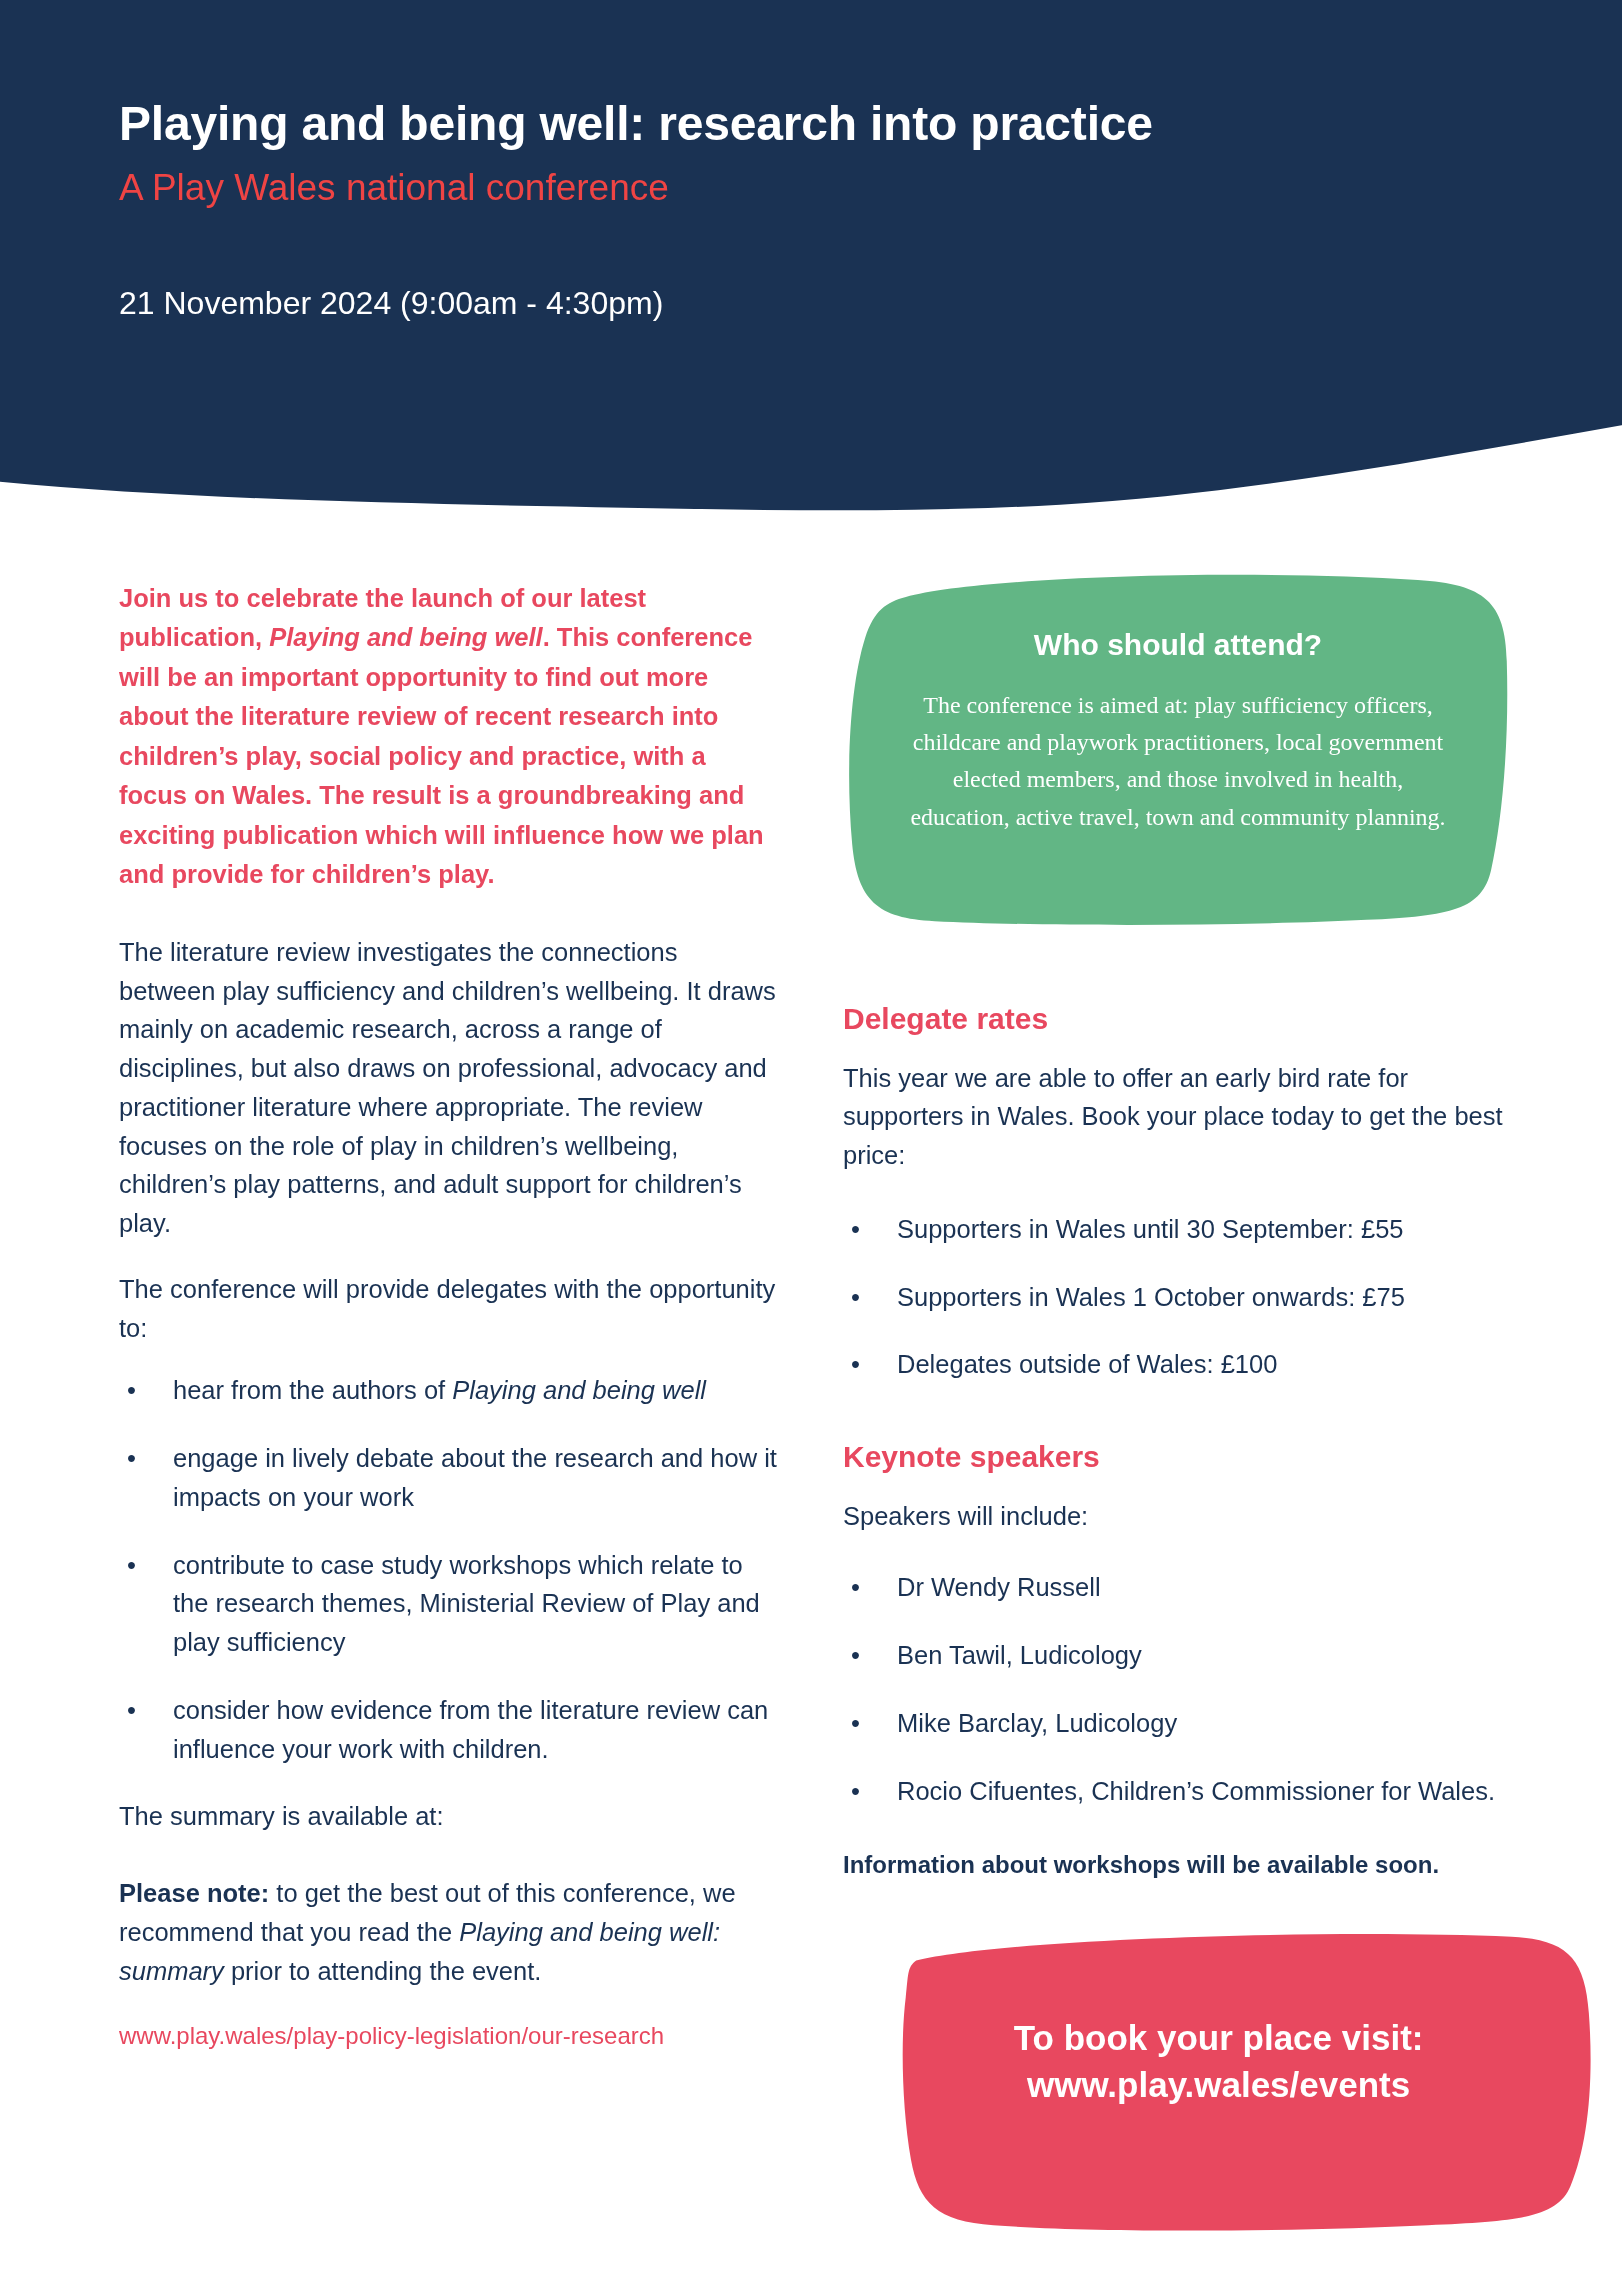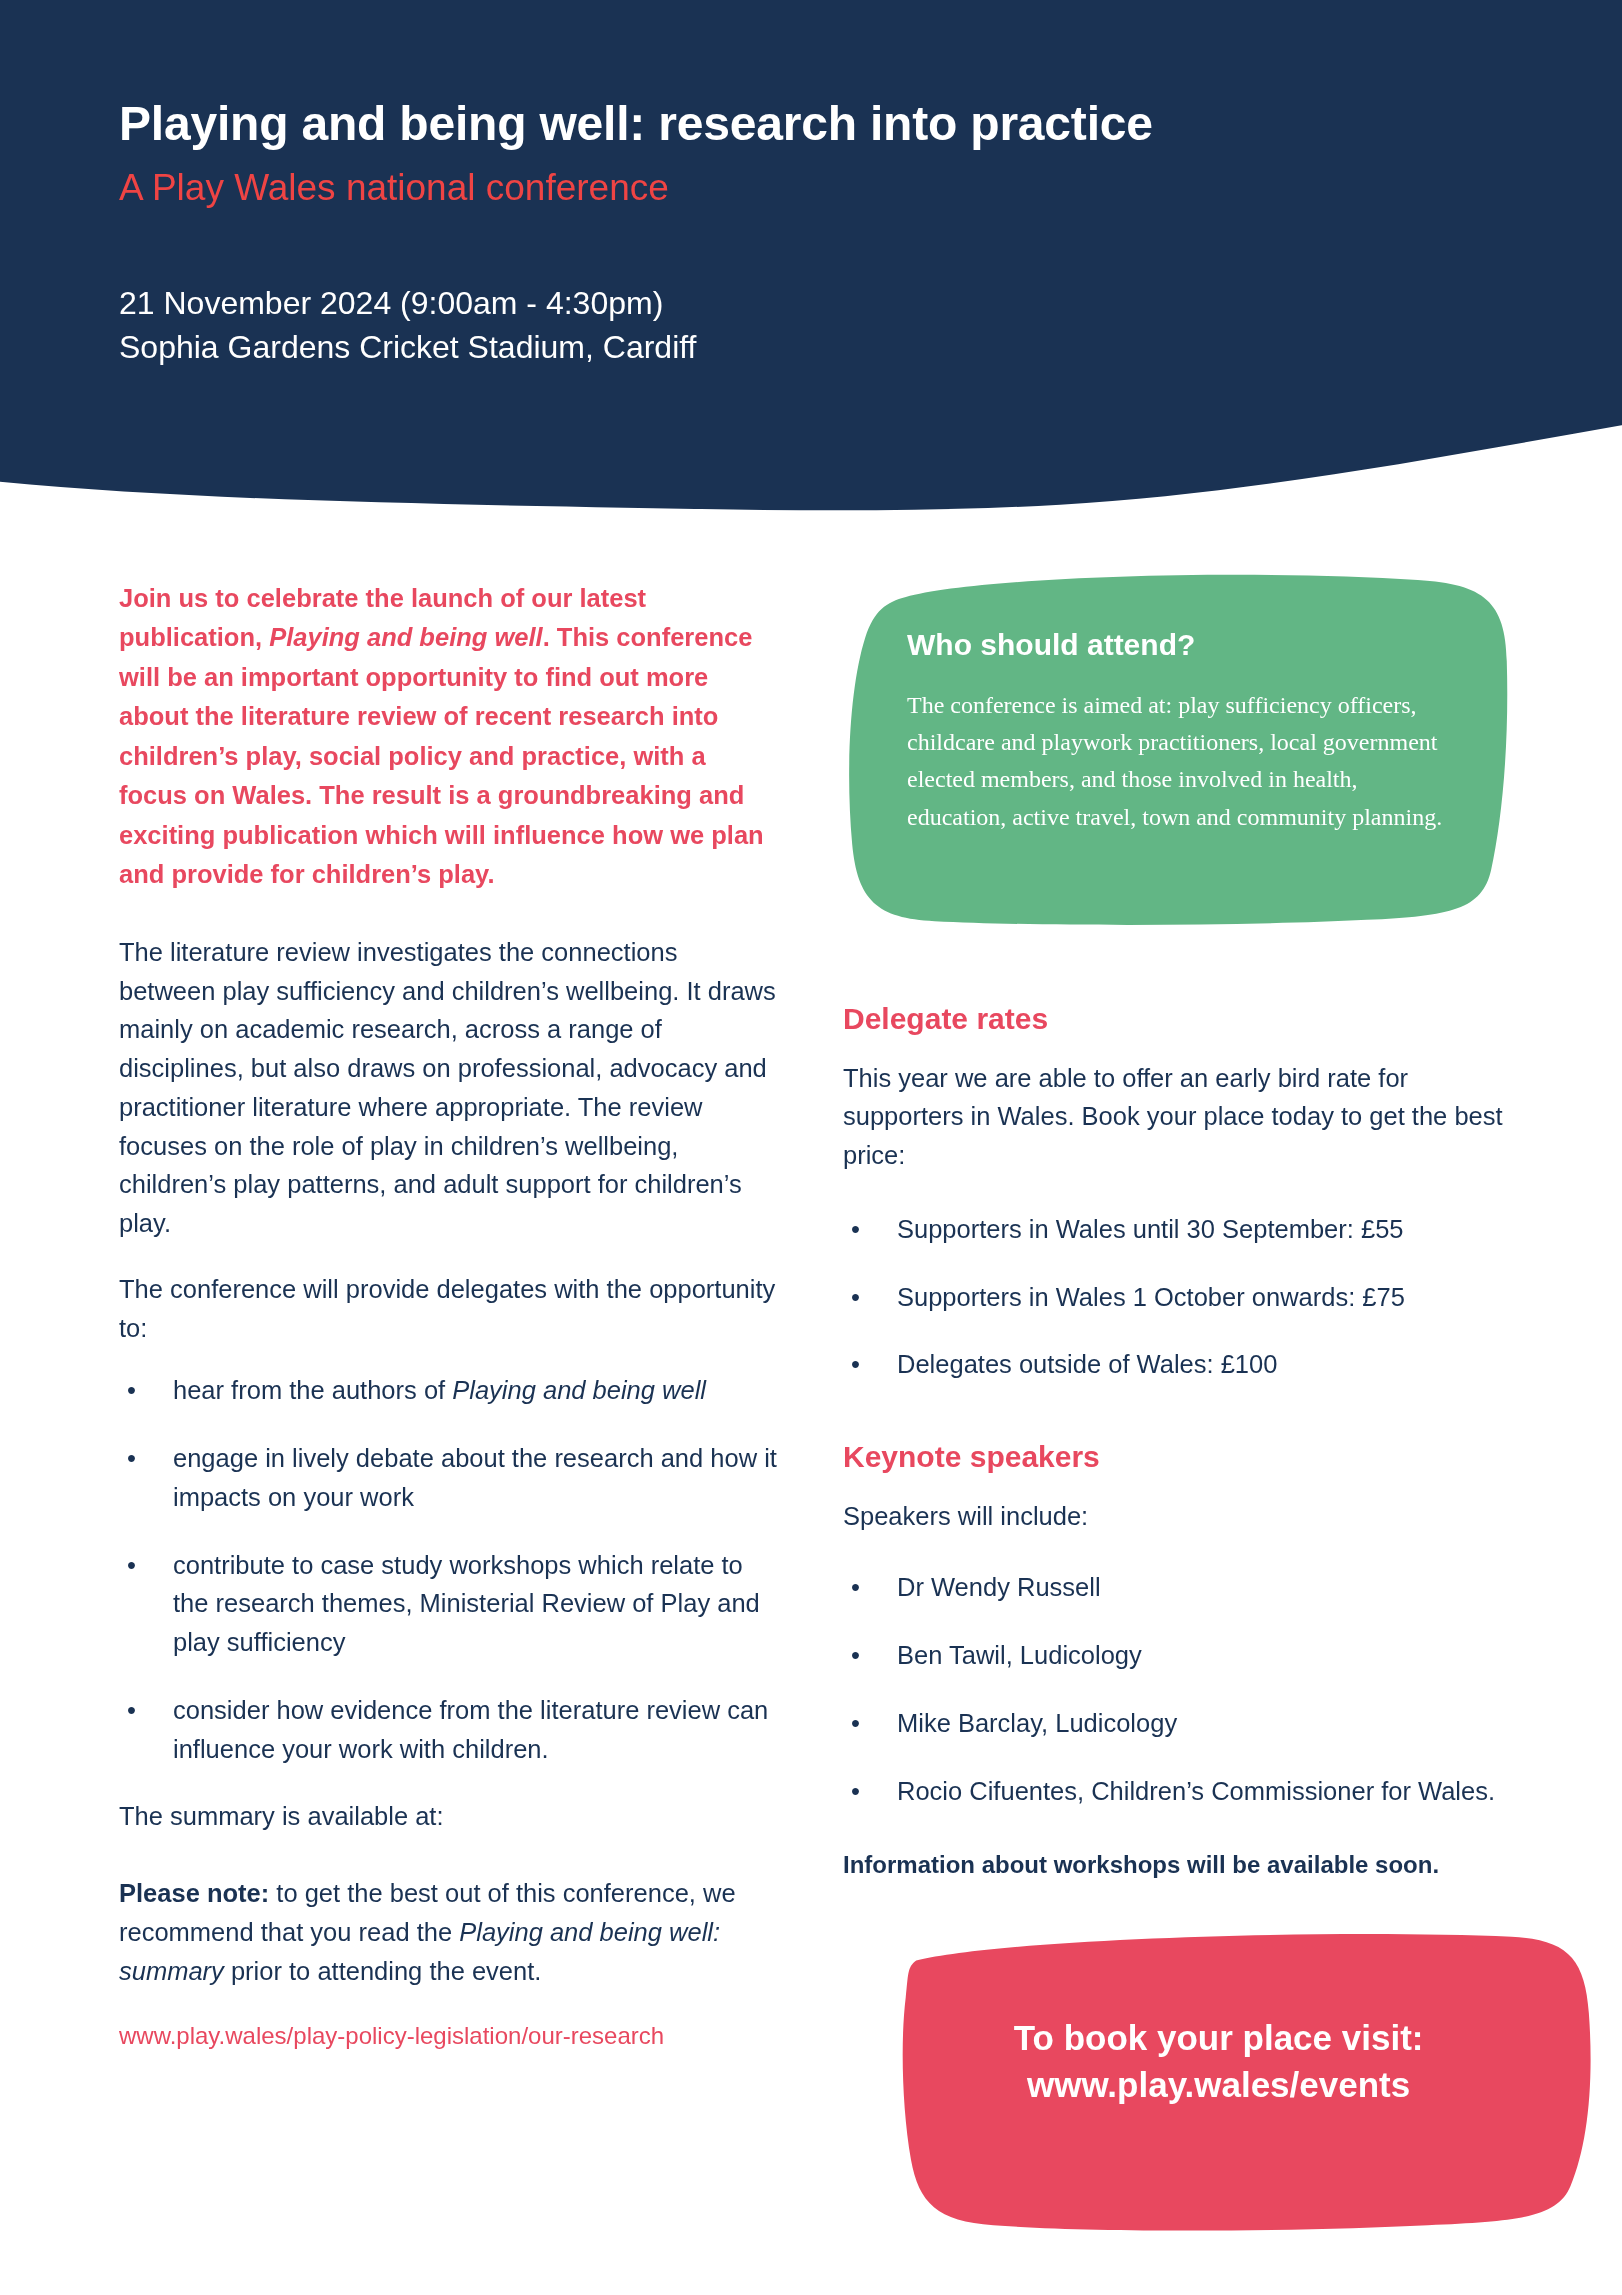--- a/index.html
+++ b/index.html
@@ -126,21 +126,21 @@
 
   
   .blob-wrap { position: relative; }
   .blob-svg {
     position: absolute;
     left: 0; top: 0;
     z-index: 1;
   }
   .blob-content { position: relative; z-index: 2; }
 
-  #green-card { width: 669px; height: 366px; margin-bottom: 73px; }
+  #green-card { width: 669px; height: 366px; margin-bottom: 73px; text-align: center; }
   #green-card .blob-content {
     padding: 65px 63px 0 64px;
     box-sizing: border-box;
   }
   #green-heading {
     font-size: 30px;
     font-weight: bold;
     color: #ffffff;
     margin: 0 0 26px 0;
     line-height: 1.1;
@@ -205,21 +205,20 @@
              C1380,786 1120,780 820,774
              C520,768 240,760 0,737 Z" fill="#1A3253"></path>
   </svg>
 </div>
 
 <div id="header-text">
   <h1 id="poster-title">Playing and being well: research into practice</h1>
   <div id="poster-subtitle">A Play Wales national conference</div>
   <div id="header-meta">
     <div class="header-meta-line">21 November 2024 (9:00am - 4:30pm)</div>
-    <div class="header-meta-line">Sophia Gardens Cricket Stadium, Cardiff</div>
   </div>
 </div>
 
 <div id="main">
 
   <div id="col-left">
 
     <p class="intro-text"><span>Join us to celebrate the launch of our latest publication, </span><em>Playing and being well</em><span>. This conference will be an important opportunity to find out more about the literature review of recent research into children’s play, social policy and practice, with a focus on Wales. The result is a groundbreaking and exciting publication which will influence how we plan and provide for children’s play.</span></p>
 
     <p class="body-text">The literature review investigates the connections between play sufficiency and children’s wellbeing. It draws mainly on academic research, across a range of disciplines, but also draws on professional, advocacy and practitioner literature where appropriate. The review focuses on the role of play in children’s wellbeing, children’s play patterns, and adult support for children’s play.</p>

